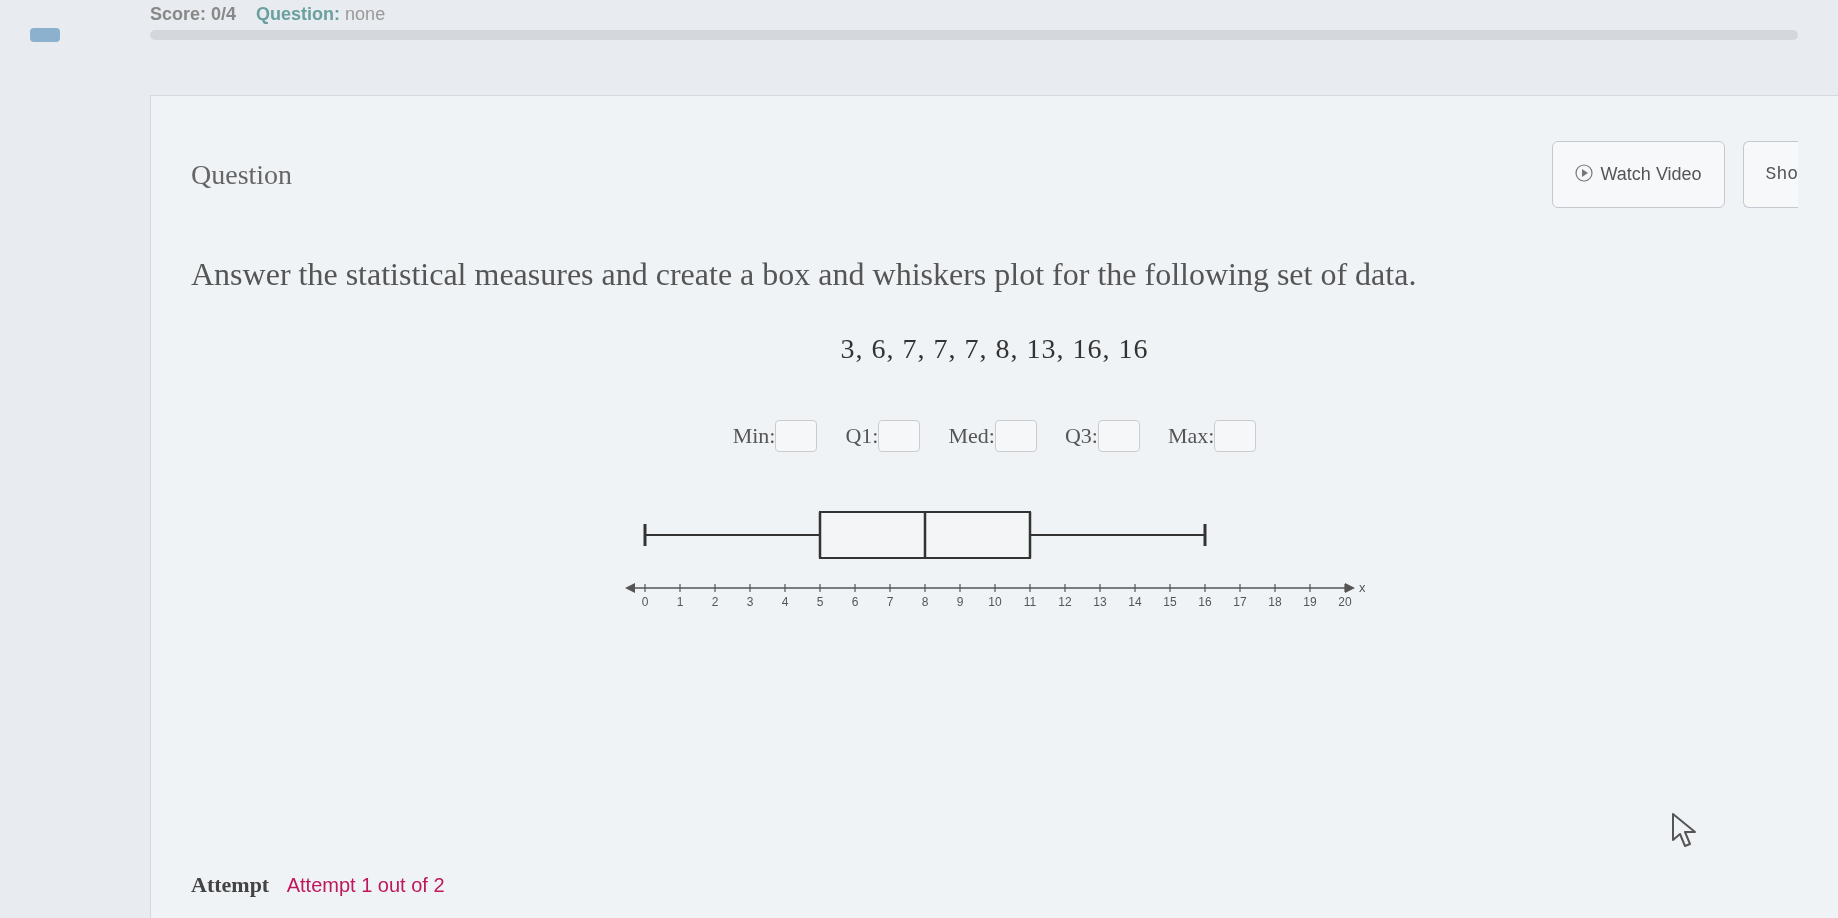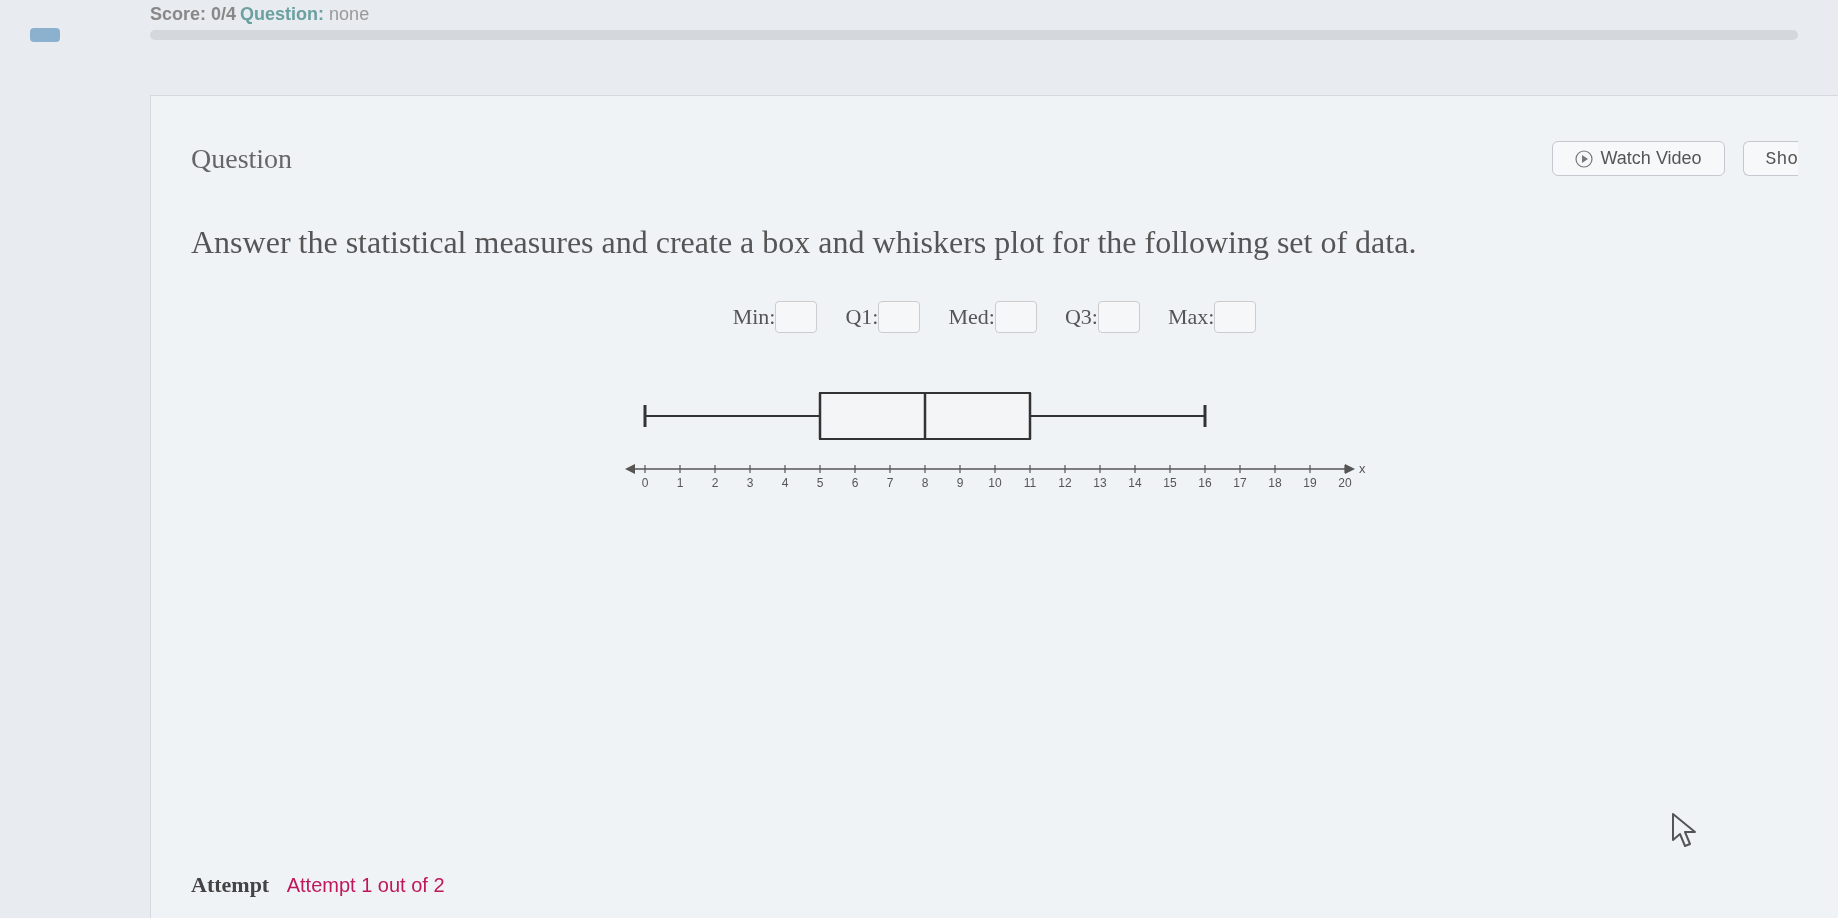--- a/index.html
+++ b/index.html
@@ -11,21 +11,21 @@
     height: 918px;
     overflow: hidden;
     position: relative;
   }
   .score-bar {
     position: absolute;
     top: 0; left: 150px; right: 0;
     height: 28px;
     display: flex;
     align-items: center;
-    gap: 4px;
+    gap: 20px;
     font-family: Arial, sans-serif;
     font-size: 18px;
     color: #999;
   }
   .score-bar .val { font-weight: bold; color: #888; }
   .score-bar .penalty-lbl { color: #6aa0a0; font-weight: bold; }
   .track {
     position: absolute;
     top: 30px;
     left: 150px;
@@ -60,26 +60,26 @@
     justify-content: space-between;
     align-items: center;
     margin-bottom: 48px;
   }
   .q-title { font-size: 28px; color: #666; }
   .head-btns { display: flex; gap: 18px; }
   .btn {
     background: #f6f8fa;
     border: 1px solid #c5c9cf;
     border-radius: 6px;
-    padding: 6px 22px;
+    padding: 22px 22px;
     font-size: 18px;
     color: #555;
     font-family: Arial, sans-serif;
     display: flex;
-    align-items: center;
+    align-items: flex-start;
     gap: 8px;
     cursor: pointer;
   }
   .btn.cut { padding-right: 0; border-right: none; border-radius: 6px 0 0 6px; font-family: Liberation Mono, monospace; }
   .play-ico { display: inline-flex; }
   .prompt { font-size: 32px; color: #555; margin-bottom: 40px; }
   .dataset { text-align: center; font-size: 28px; letter-spacing: 1px; color: #333; margin-bottom: 55px; }
   .measures {
     display: flex;
     justify-content: center;
@@ -150,20 +150,21 @@
         </span>
         <span>Watch Video</span>
       </button>
       <button class="btn cut">
         <span>Sho</span>
       </button>
     </div>
   </div>
 
   <div class="prompt">Answer the statistical measures and create a box and whiskers plot for the following set of data.</div>
+  <div class="dataset">3, 6, 7, 7, 7, 8, 13, 16, 16</div>
 
   <div class="measures">
     <div class="field">
       <span>Min:</span>
       <input style="">
     </div>
     <div class="field">
       <span>Q1:</span>
       <input style="">
     </div>

